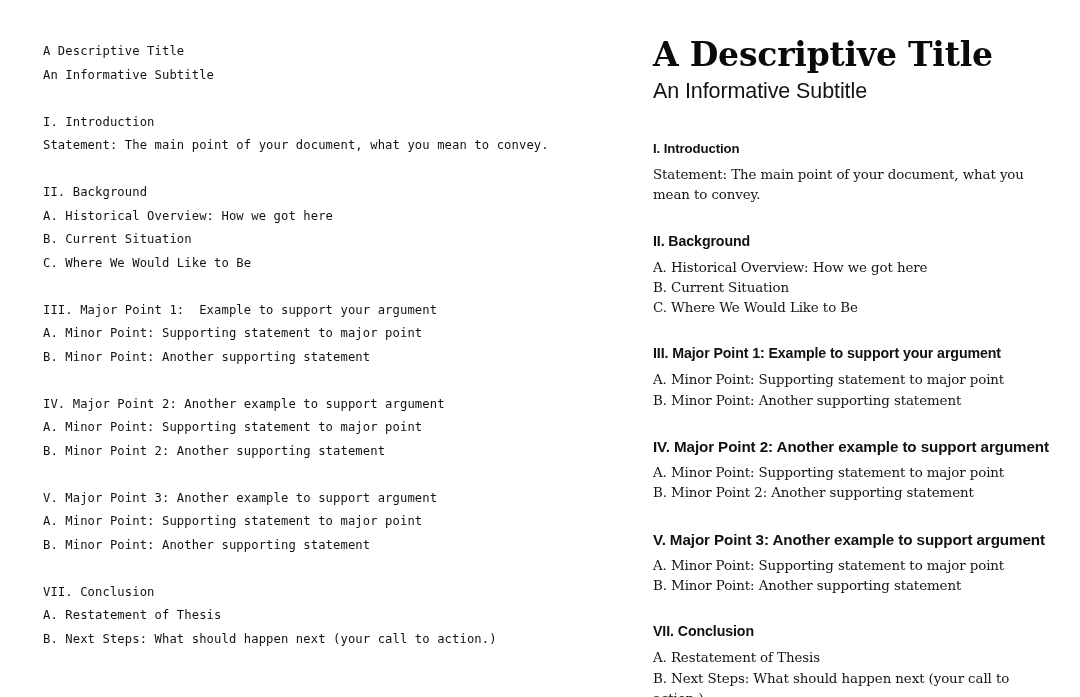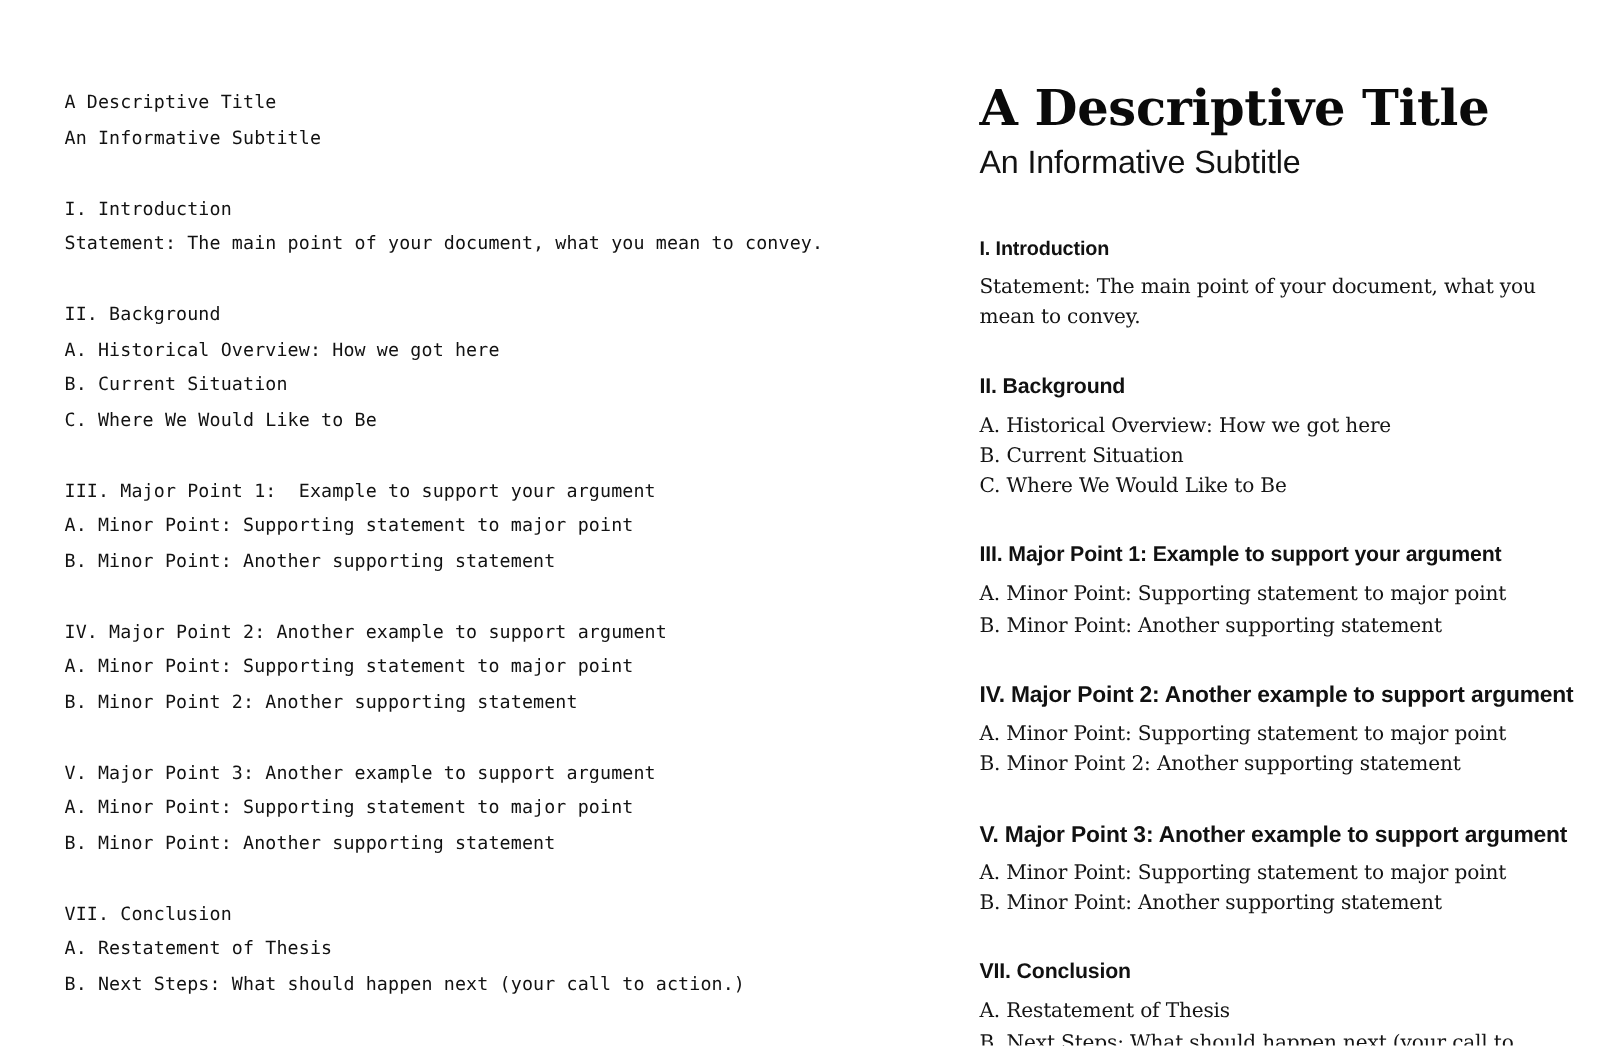--- a/index.html
+++ b/index.html
@@ -13,21 +13,20 @@
     position: relative;
     overflow: hidden;
     -webkit-font-smoothing: antialiased;
   }
 
   .doc-compare {
     position: absolute;
     inset: 0;
     display: flex;
     flex-direction: row;
-    margin-top: 17px;
   }
 
   
   .pane-source {
     width: 613px;
     box-sizing: border-box;
     padding: 40px 0 0 43px;
     background: #ffffff;
   }
 

